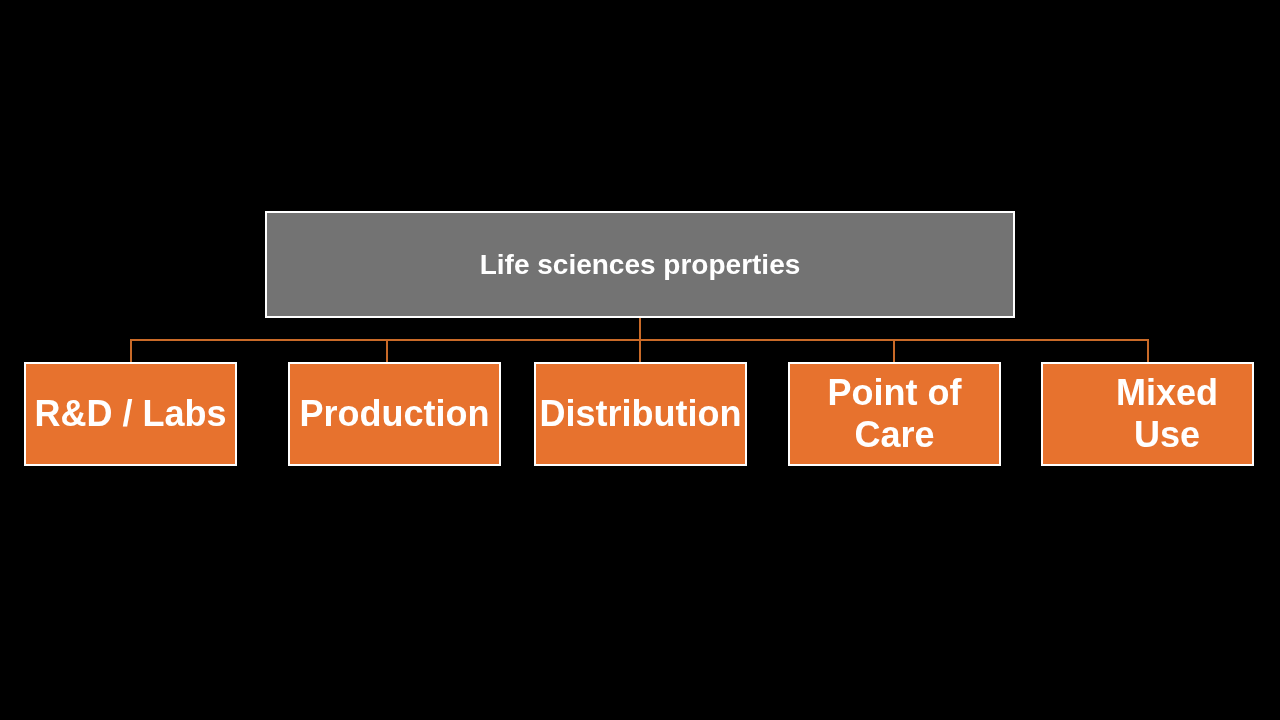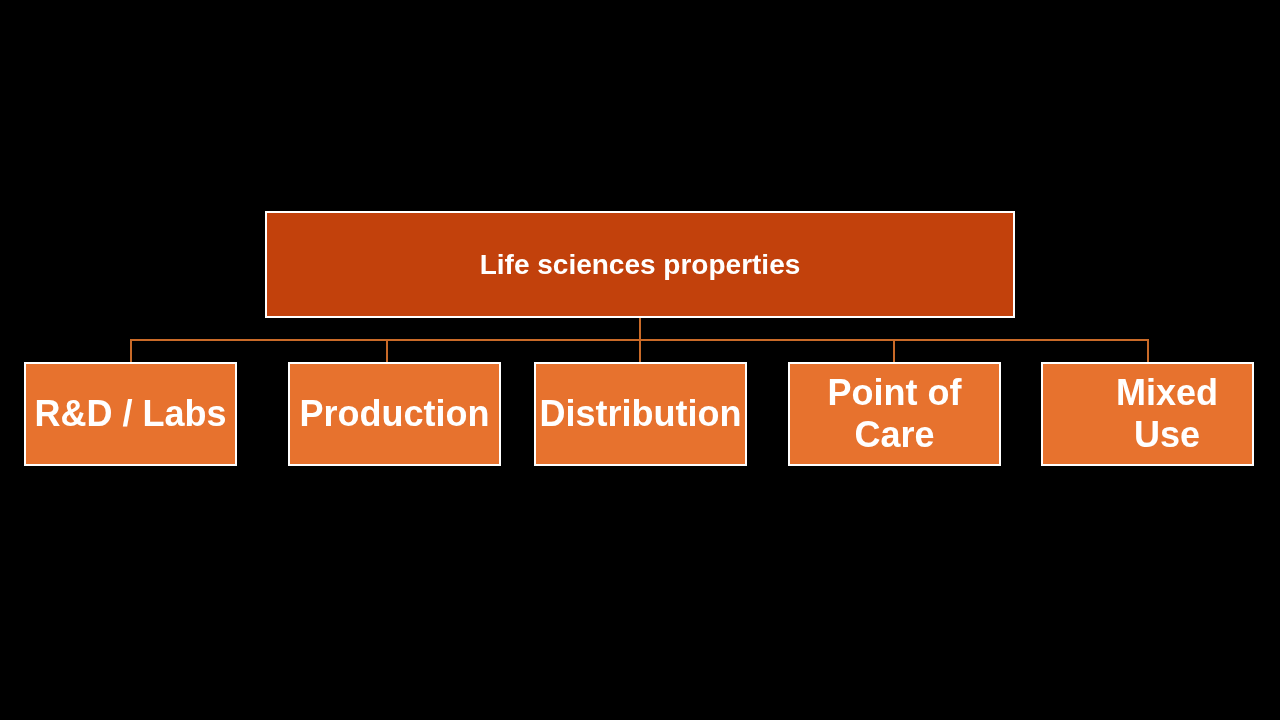--- a/index.html
+++ b/index.html
@@ -24,21 +24,21 @@
     justify-content: center;
     color: #ffffff;
     font-weight: bold;
     text-align: center;
   }
   .root-node {
     left: 265px;
     top: 211px;
     width: 750px;
     height: 107px;
-    background: #c2410c;
+    background: #737373;
     font-size: 28px;
   }
   .child-node {
     top: 362px;
     width: 213px;
     height: 104px;
     background: #e7722e;
     font-size: 36px;
   }
   .child-0 { left: 24px; }

